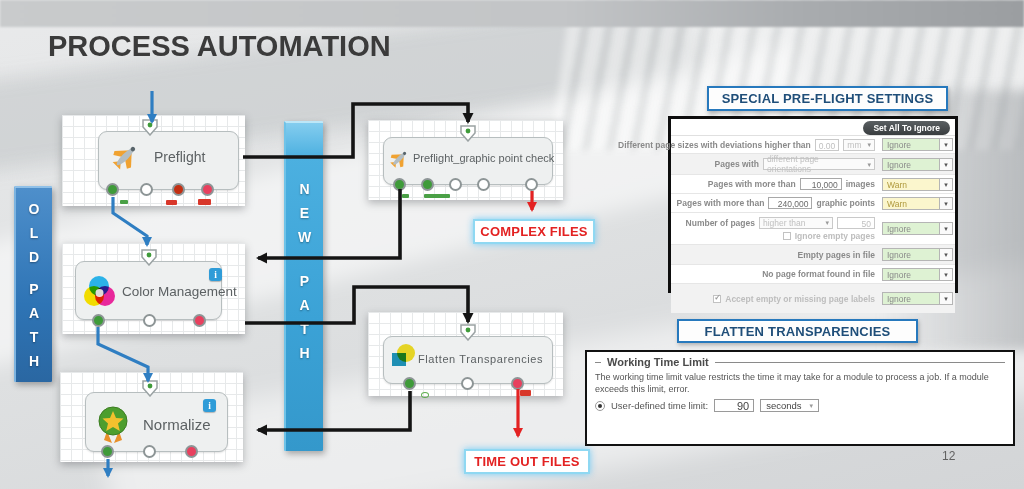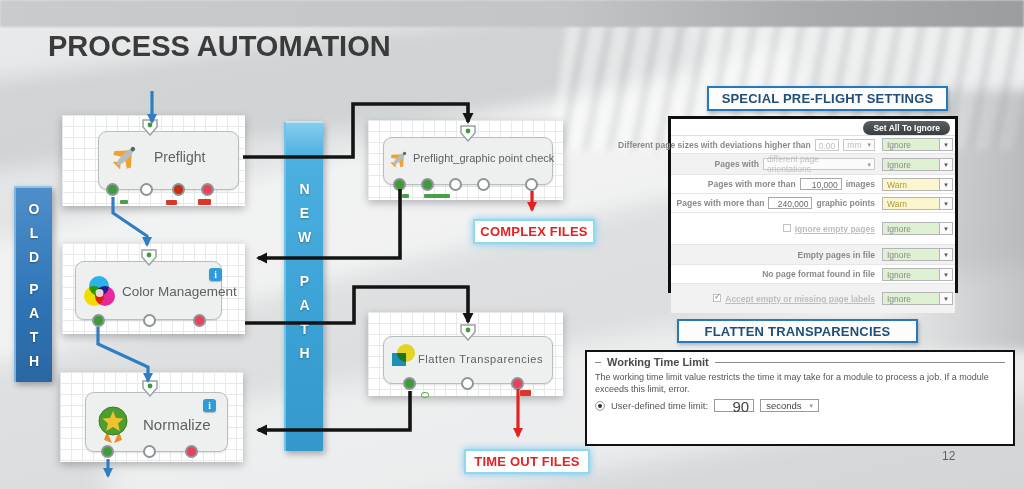--- a/index.html
+++ b/index.html
@@ -72,33 +72,33 @@
   .caret{font-size:7px;color:#9a9a9a;line-height:1;}
   .action{display:inline-flex;align-items:center;margin-left:7px;flex:0 0 auto;}
   .sel-box{width:58px;height:13px;border:1px solid #b5b5b5;color:#8a8a8a;font-weight:400;padding:1px 4px;line-height:10px;}
   .sel-box[data-style="green"]{background:#def2d3;}
   .sel-box[data-style="yellow"]{background:#fbf6cd;color:#b09a3e;}
   .sel-arrow{width:13px;height:13px;border:1px solid #b5b5b5;border-left:none;background:#fafafa;display:flex;align-items:center;justify-content:center;}
   .sel-arrow .caret{color:#555;}
   .cb{width:8px;height:8px;border:1px solid #c2c2c2;background:#fff;display:inline-block;margin-right:4px;flex:0 0 auto;}
   .cb.checked{position:relative;}
   .cb.checked::after{content:"✓";position:absolute;left:0px;top:-3px;font-size:8px;color:#9a9a9a;}
-  .subline{display:flex;justify-content:flex-end;font-weight:700;color:#bdbdbd;text-decoration:underline;}
+  .subline{display:flex;align-items:center;justify-content:flex-end;font-weight:700;color:#bdbdbd;}
   
   .wpanel{position:absolute;left:585px;top:350px;width:430px;height:96px;z-index:5;background:#fff;border:2.5px solid #111;padding:4px 8px 0 8px;color:#555;}
   .wlegend{display:flex;align-items:center;gap:6px;font-size:11px;font-weight:800;color:#4a4a4a;}
   .wlegend .dash{width:6px;height:0;border-top:1.3px solid #8a8a8a;}
   .wlegend .line{flex:1;height:0;border-top:1.3px solid #8a8a8a;}
   .wdesc{font-size:9px;line-height:1.3;margin-top:4px;color:#555;}
   .wopt{display:flex;align-items:center;gap:6px;margin-top:6px;font-size:9.5px;}
   .radio{width:10px;height:10px;border:1.4px solid #9a9a9a;border-radius:50%;background:#fff;position:relative;flex:0 0 auto;}
   .radio.on::after{content:"";position:absolute;left:2px;top:2px;width:4px;height:4px;border-radius:50%;background:#333;}
   .wopt .graylab{color:#9a9a9a;}
   .wval{color:#b5b5b5;margin-left:14px;}
-  .winput{width:40px;border:1px solid #9a9a9a;text-align:right;padding:1px 4px;font-size:15px;color:#444;height:13px;line-height:11px;}
+  .winput{width:40px;border:1px solid #9a9a9a;text-align:right;padding:1px 4px;font-size:11px;color:#444;height:13px;line-height:11px;}
   .wselect{border:1px solid #9a9a9a;padding:1px 5px;font-size:9.5px;color:#444;display:inline-flex;gap:8px;align-items:center;height:13px;}
   .pagenum{position:absolute;left:942px;top:449px;z-index:5;font-size:12px;color:#616161;}
   svg.connectors{position:absolute;left:0;top:0;z-index:4;pointer-events:none;}
 </style>
 </head>
 <body>
 
 <div class="stage">
 
   <div class="bg bg-band1"></div>
@@ -316,20 +316,28 @@
       <span class="action">
           <span class="sel-box" data-style="yellow">Warn</span>
           <span class="sel-arrow">
             <span class="caret">▾</span>
           </span>
         </span>
     </div>
 
     <div class="srow" style="height:32px">
       <span style="display:flex;flex-direction:column;align-items:flex-end;gap:2px">
+        <span style="display:flex;align-items:center">
+          <span class="rlabel">Number of pages</span>
+          <span class="dis-select" style="width:74px;justify-content:space-between">
+              <span>higher than</span>
+              <span class="caret">▾</span>
+            </span>
+          <span class="dis-input" style="width:38px">50</span>
+        </span>
         <span class="subline">
           <span class="cb"></span>
           <span>Ignore empty pages</span>
         </span>
       </span>
       <span class="action">
           <span class="sel-box" data-style="green">Ignore</span>
           <span class="sel-arrow">
             <span class="caret">▾</span>
           </span>

